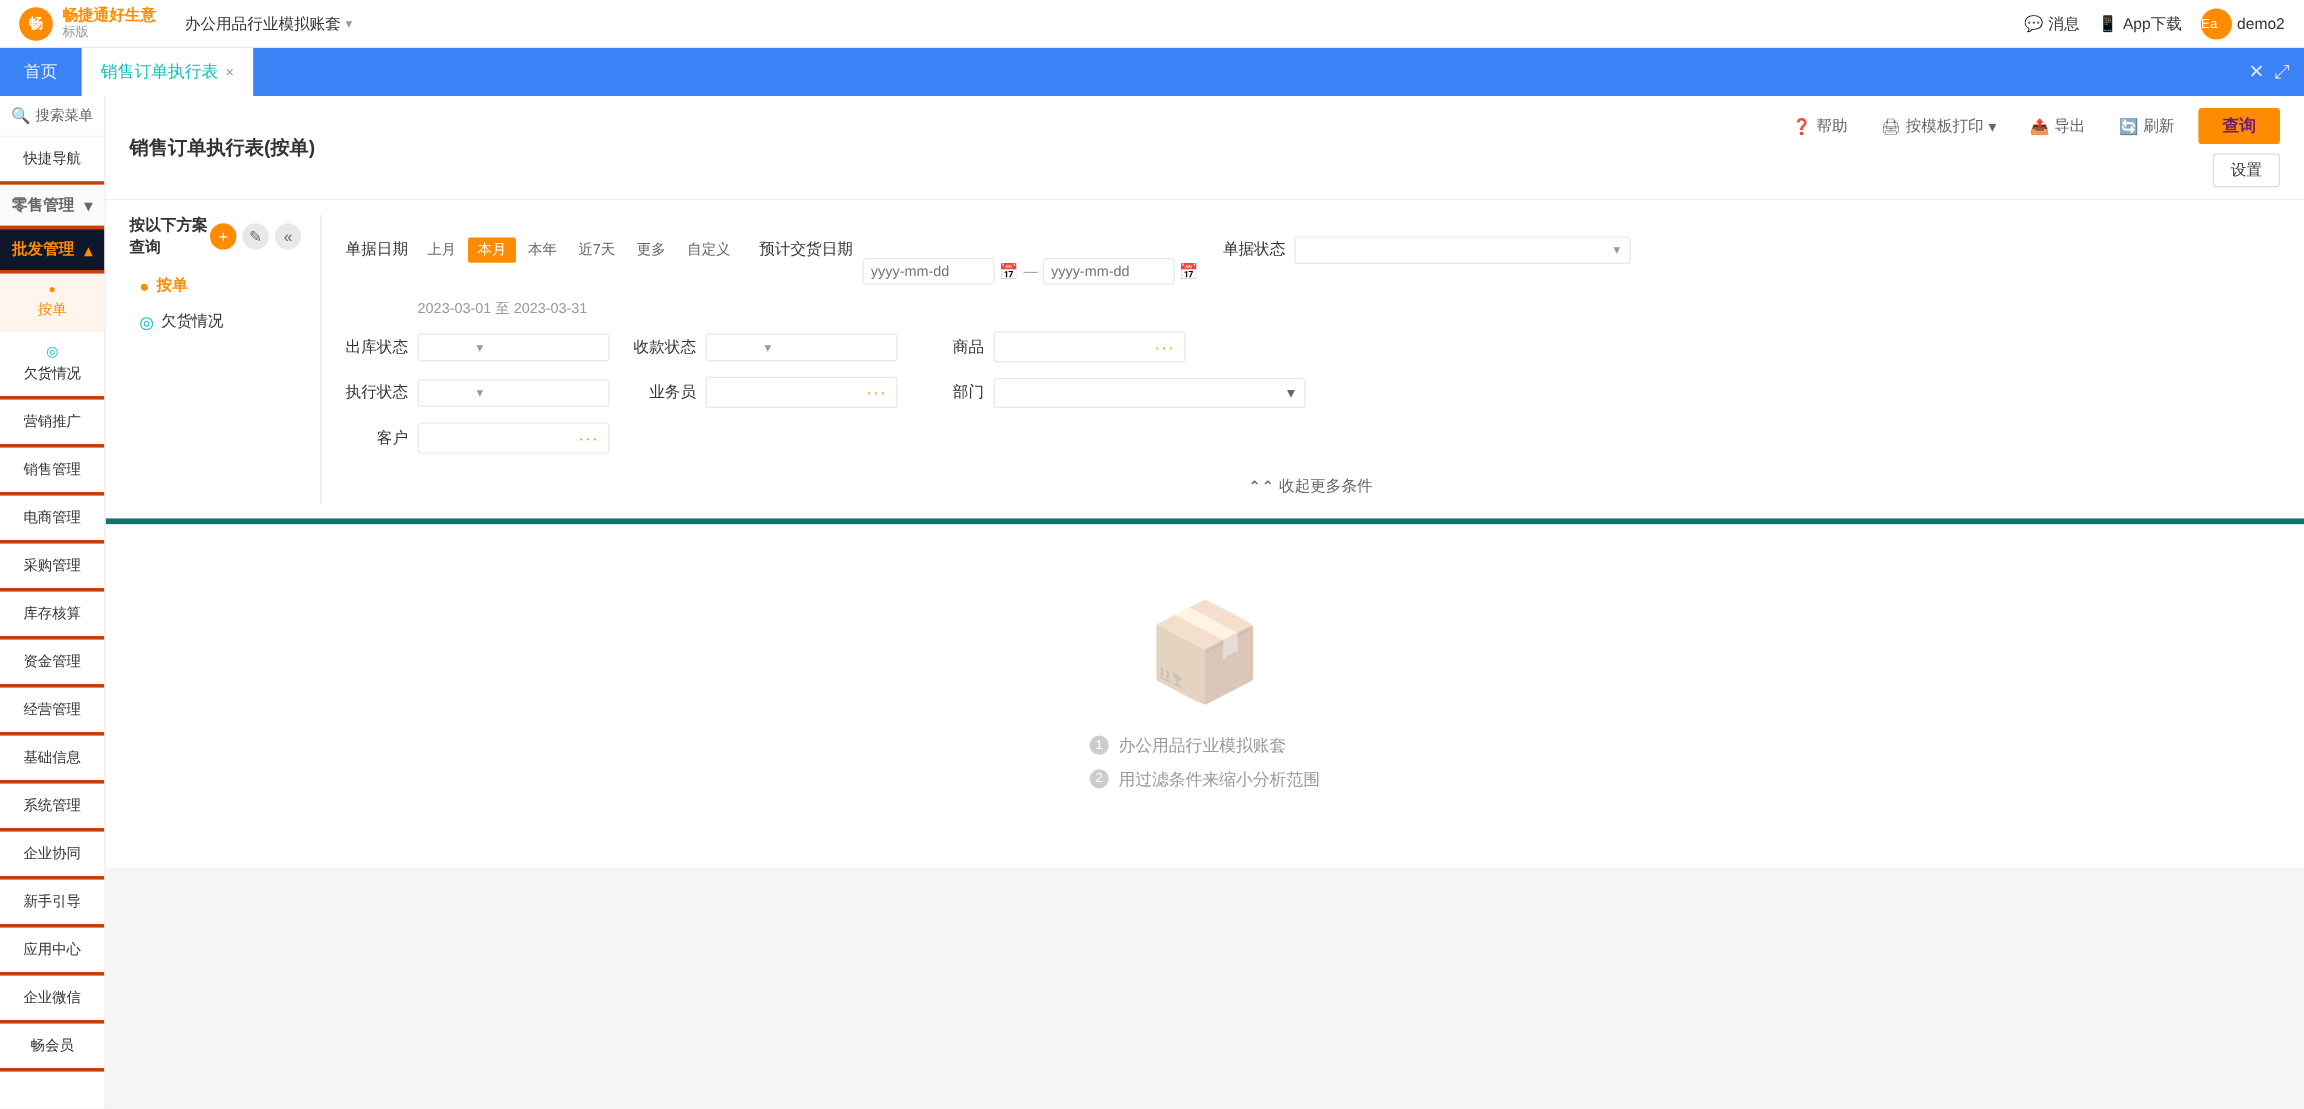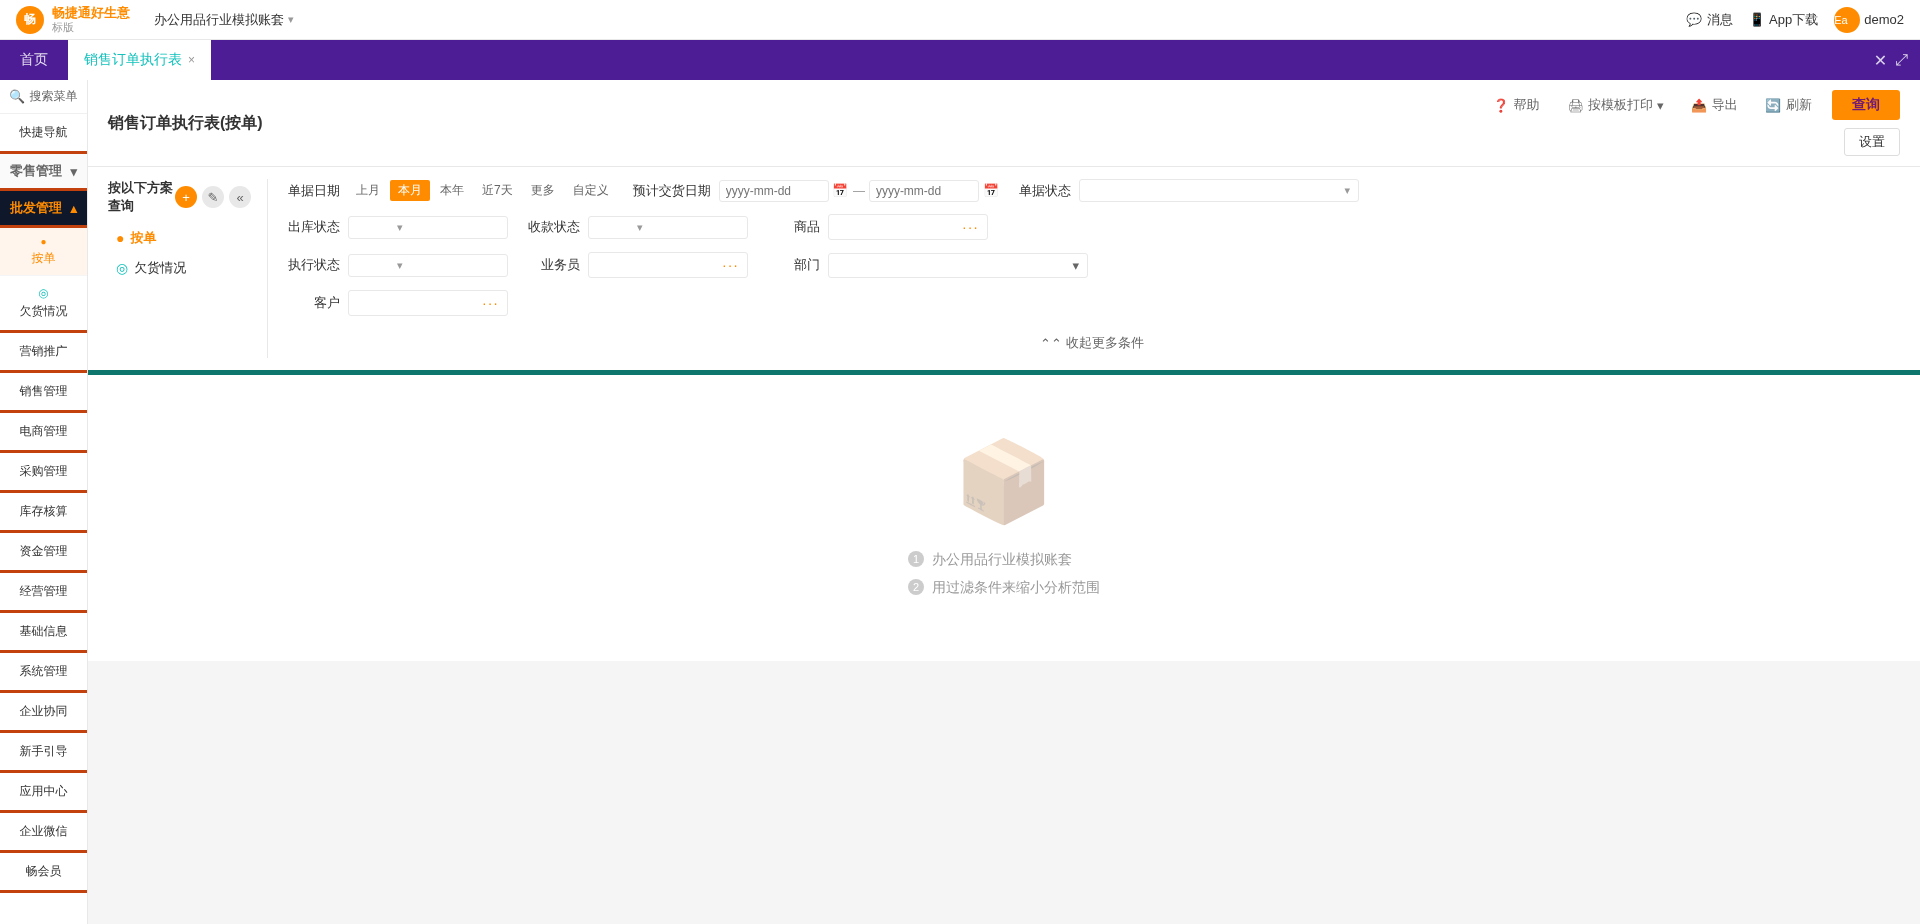--- a/index.html
+++ b/index.html
@@ -18,21 +18,21 @@
     }
     .topbar-left { display: flex; align-items: center; gap: 8px; }
     .logo-icon { width: 28px; height: 28px; background: #ff8c00; border-radius: 50%; display: flex; align-items: center; justify-content: center; color: #fff; font-size: 12px; font-weight: bold; }
     .topbar-right { display: flex; align-items: center; gap: 16px; }
     .topbar-right-item { display: flex; align-items: center; gap: 4px; font-size: 13px; color: #333; cursor: pointer; }
     .avatar { width: 26px; height: 26px; border-radius: 50%; background: #ff8c00; color: #fff; display: flex; align-items: center; justify-content: flex-start; font-size: 11px; }
 
     
     .tabbar {
       height: 40px;
-      background: #4c1d95;
+      background: #3b82f6;
       display: flex;
       align-items: center;
       padding: 0 0;
       flex-shrink: 0;
     }
     .tab-home {
       height: 40px;
       padding: 0 20px;
       display: flex;
       align-items: center;
@@ -186,21 +186,21 @@
     .filter-main { flex: 1; padding-left: 16px; }
     .filter-row { display: flex; align-items: center; gap: 16px; margin-bottom: 12px; flex-wrap: wrap; }
     .filter-group { display: flex; align-items: center; gap: 8px; }
     .filter-label { font-size: 13px; color: #333; white-space: nowrap; min-width: 56px; text-align: right; }
     .date-tabs { display: flex; gap: 2px; }
     .date-tab {
       padding: 2px 8px; font-size: 12px; cursor: pointer;
       color: #666; border-radius: 2px;
     }
     .date-tab.active { background: #ff8c00; color: #fff; border-radius: 2px; }
-    .date-range-wrap { display: flex; align-items: center; gap: 4px; }
+    .date-range-wrap { display: flex; align-items: center; gap: 4px; margin-top: 36px; }
     .date-input {
       border: 1px solid #e8e8e8; border-radius: 3px;
       padding: 3px 6px; font-size: 12px; color: #999;
       width: 110px;
     }
     .date-sep { color: #999; font-size: 12px; }
     .calendar-icon { color: #ff8c00; font-size: 13px; }
 
     .select-wrap {
       border: 1px solid #e8e8e8; border-radius: 3px;
@@ -462,20 +462,23 @@
             </div>
             <div class="filter-group">
               <span class="filter-label">单据状态</span>
               <div class="status-select">
                 <span></span>
                 <span class="arrow">▾</span>
               </div>
             </div>
           </div>
 
+          <div class="filter-row-date">
+            <span>2023-03-01 至 2023-03-31</span>
+          </div>
 
           <div class="filter-row" style="margin-top:10px;">
             <div class="filter-group">
               <span class="filter-label">出库状态</span>
               <div class="select-wrap">
                 <span></span>
                 <span class="arrow">▾</span>
               </div>
             </div>
             <div class="filter-group">

